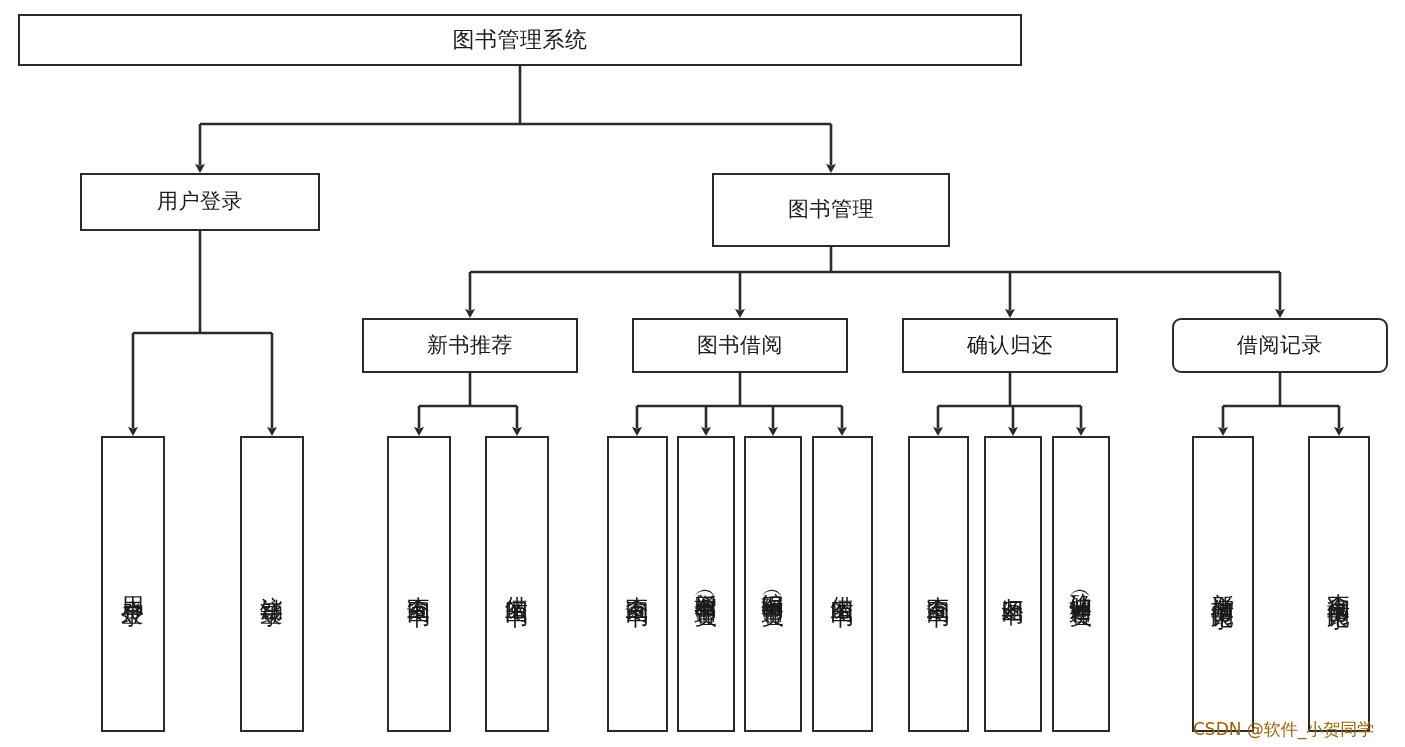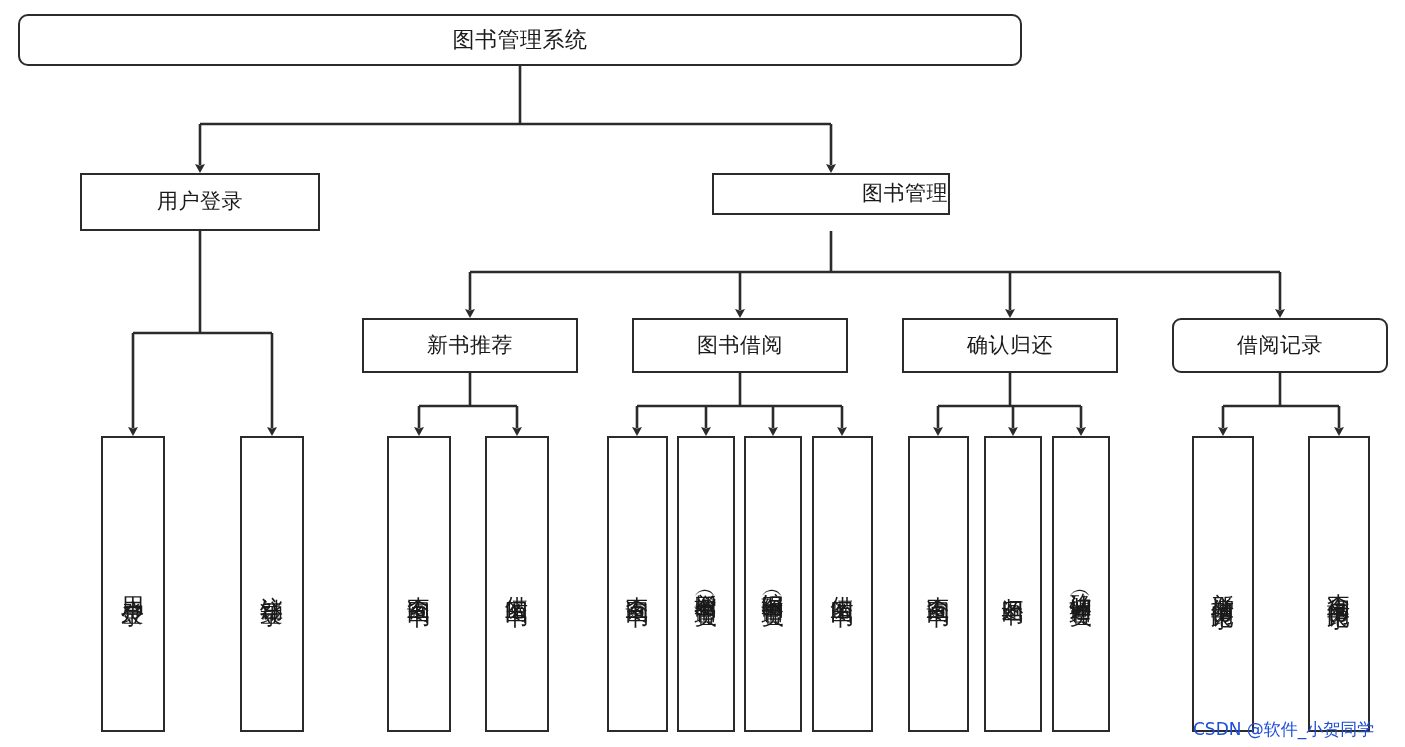--- a/index.html
+++ b/index.html
@@ -65,21 +65,21 @@
     letter-spacing: 3px;
     white-space: nowrap;
     text-align: center;
   }
   .node.vert.narrow .node-label {
     font-size: 22px;
     letter-spacing: 2px;
   }
   .watermark {
     position: absolute;
-    color: #1d4ed8;
+    color: #a16207;
     font-size: 17px;
     white-space: nowrap;
     z-index: 5;
     font-family: "DejaVu Sans", "Liberation Sans", sans-serif;
   }
 </style>
 </head>
 <body>
 
 <div id="canvas">
@@ -127,28 +127,28 @@
       <path d="M1013,406 L1013,428" marker-end="url(#arrowhead)"></path>
       <path d="M1081,406 L1081,428" marker-end="url(#arrowhead)"></path>
 
       <path d="M1280,373 L1280,406"></path>
       <path d="M1223,406 L1339,406"></path>
       <path d="M1223,406 L1223,428" marker-end="url(#arrowhead)"></path>
       <path d="M1339,406 L1339,428" marker-end="url(#arrowhead)"></path>
     </g>
   </svg>
 
-  <div class="node horiz root" style="left:18px; top:14px; width:1004px; height:52px;border-radius:10px;">
+  <div class="node horiz root" style="left:18px; top:14px; width:1004px; height:52px;">
     <span class="node-label">图书管理系统</span>
   </div>
 
   <div class="node horiz" style="left:80px; top:173px; width:240px; height:58px;">
     <span class="node-label">用户登录</span>
   </div>
-  <div class="node horiz" style="left:712px; top:173px; width:238px; height:42px;justify-content:flex-end;">
+  <div class="node horiz" style="left:712px; top:173px; width:238px; height:74px;">
     <span class="node-label">图书管理</span>
   </div>
 
   <div class="node horiz" style="left:362px; top:318px; width:216px; height:55px;">
     <span class="node-label">新书推荐</span>
   </div>
   <div class="node horiz" style="left:632px; top:318px; width:216px; height:55px;">
     <span class="node-label">图书借阅</span>
   </div>
   <div class="node horiz" style="left:902px; top:318px; width:216px; height:55px;">

